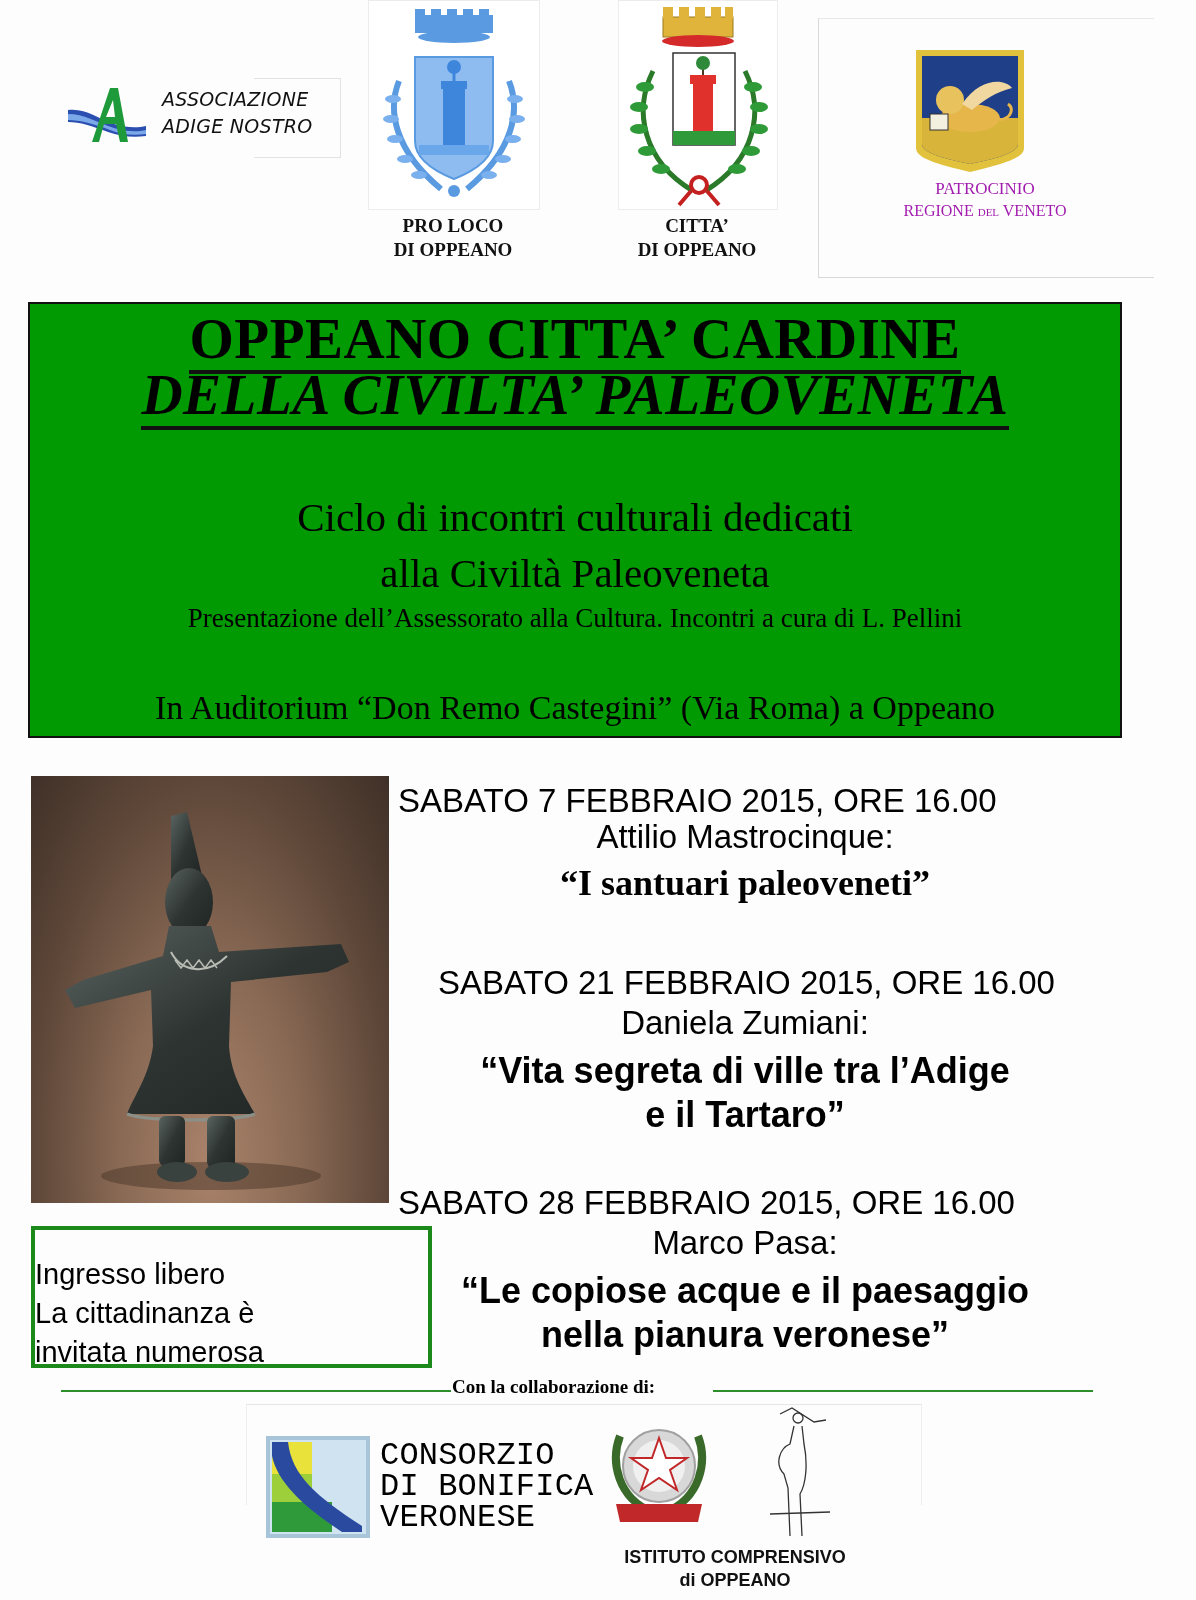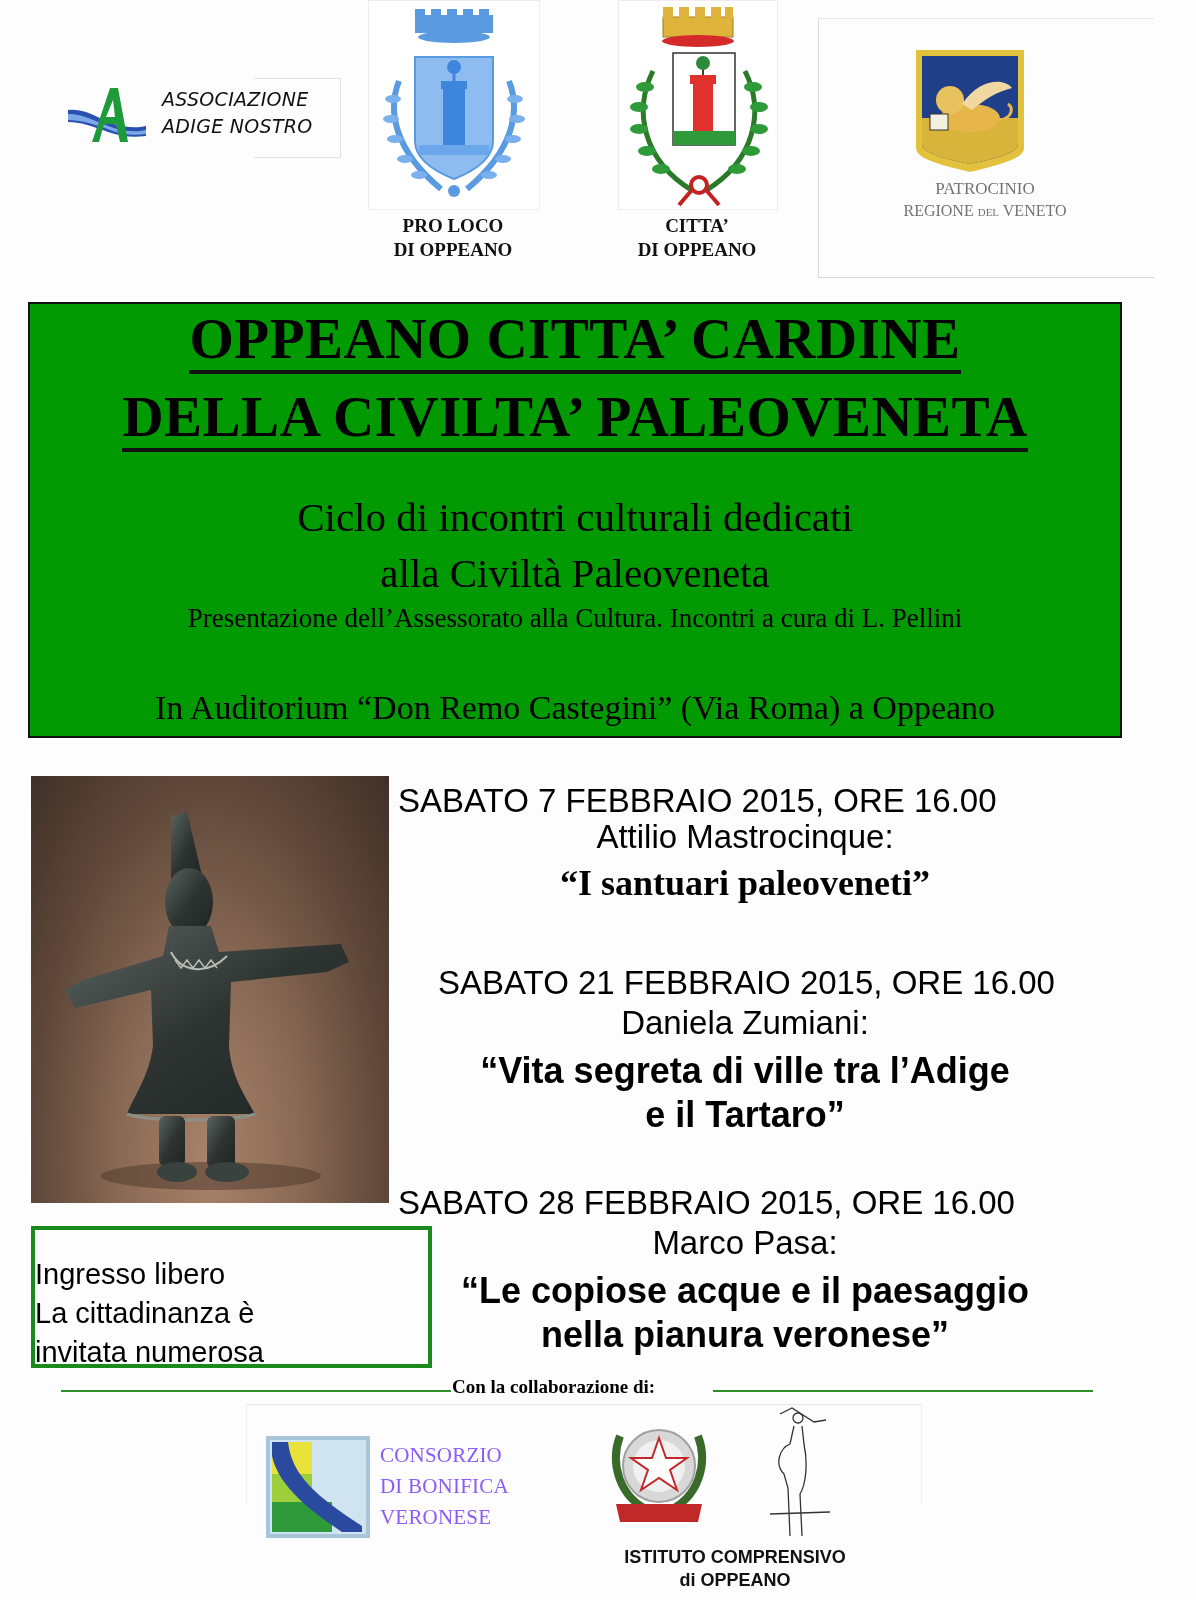--- a/index.html
+++ b/index.html
@@ -17,37 +17,37 @@
 
   .coa-box { border:1px solid #ececec; background:#fff; }
   .proloco-coa { left:368px; top:0; width:170px; height:208px; }
   .citta-coa { left:618px; top:0; width:158px; height:208px; }
   .coa-label { font-family:"Liberation Serif", serif; font-weight:bold; font-size:19px; line-height:24px; text-align:center; color:#111; }
   .proloco-label { left:360px; top:214px; width:186px; }
   .citta-label { left:606px; top:214px; width:182px; }
 
   .veneto-box { left:818px; top:18px; width:335px; height:258px; border-left:1px solid #d8d8d8; border-bottom:1px solid #d8d8d8; border-top:1px solid #e8e8e8; }
   .veneto-shield { left:914px; top:48px; width:112px; height:126px; }
-  .veneto-label { left:860px; top:178px; width:250px; text-align:center; font-size:17px; line-height:22px; color:#737373; }
+  .veneto-label { left:860px; top:178px; width:250px; text-align:center; font-size:17px; line-height:22px; color:#a21caf; }
   .veneto-label .l2 { font-size:16px; }
   .veneto-label .sc { font-size:11px; }
 
   
   .banner {
     left:28px; top:302px; width:1094px; height:436px;
     background:#029a02; border:2px solid #111; box-sizing:border-box;
     text-align:center;
   }
   .banner .title {
     position:absolute; left:0; right:0; font-weight:bold; font-size:57px; line-height:62px;
     letter-spacing:0.5px;
   }
   .banner .title span { border-bottom:4px solid #111; padding-bottom:0; }
   .banner .t1 { top:4px; }
-  .banner .t2 { top:82px; }
+  .banner .t2 { top:60px;font-style:italic; }
   .banner .sub {
     position:absolute; left:0; right:0; font-size:41px; line-height:46px;
   }
   .banner .s1 { top:190px; }
   .banner .s2 { top:246px; }
   .banner .pres { position:absolute; left:0; right:0; top:298px; font-size:27px; line-height:32px; }
   .banner .venue { position:absolute; left:0; right:0; top:384px; font-size:34px; line-height:40px; }
 
   
   .photo {
@@ -71,21 +71,21 @@
   }
 
   
   .collab-line { height:2px; background:#2c8f2c; top:1390px; }
   .collab-line.left { left:61px; width:390px; }
   .collab-line.right { left:713px; width:380px; }
   .collab-label { left:452px; top:1376px; width:260px; font-weight:bold; font-size:19px; }
 
   .collab-panel { left:246px; top:1404px; width:674px; height:100px; border-top:1px solid #e6e6e6; border-left:1px solid #eee; border-right:1px solid #eee; }
   .consorzio-logo { left:266px; top:1436px; width:104px; height:102px; }
-  .consorzio-txt { left:380px; top:1440px; font-family:Liberation Serif, serif; font-size:21px; line-height:31px; color:#8b5cf6; letter-spacing:0.2px; }
+  .consorzio-txt { left:380px; top:1440px; font-family:Liberation Mono, monospace; font-size:32px; line-height:31px; color:#000000; letter-spacing:0.2px; }
   .repubblica { left:606px; top:1412px; width:106px; height:124px; }
   .child-fig { left:750px; top:1404px; width:100px; height:142px; }
   .istituto { left:612px; top:1546px; width:246px; text-align:center; font-family:"Liberation Sans", sans-serif; font-weight:bold; font-size:18px; line-height:23px; color:#111; }
 </style>
 </head>
 <body>
 
 <div class="abs assoc">
   <div class="frame"></div>
   <svg class="logo" viewBox="0 0 82 64">

